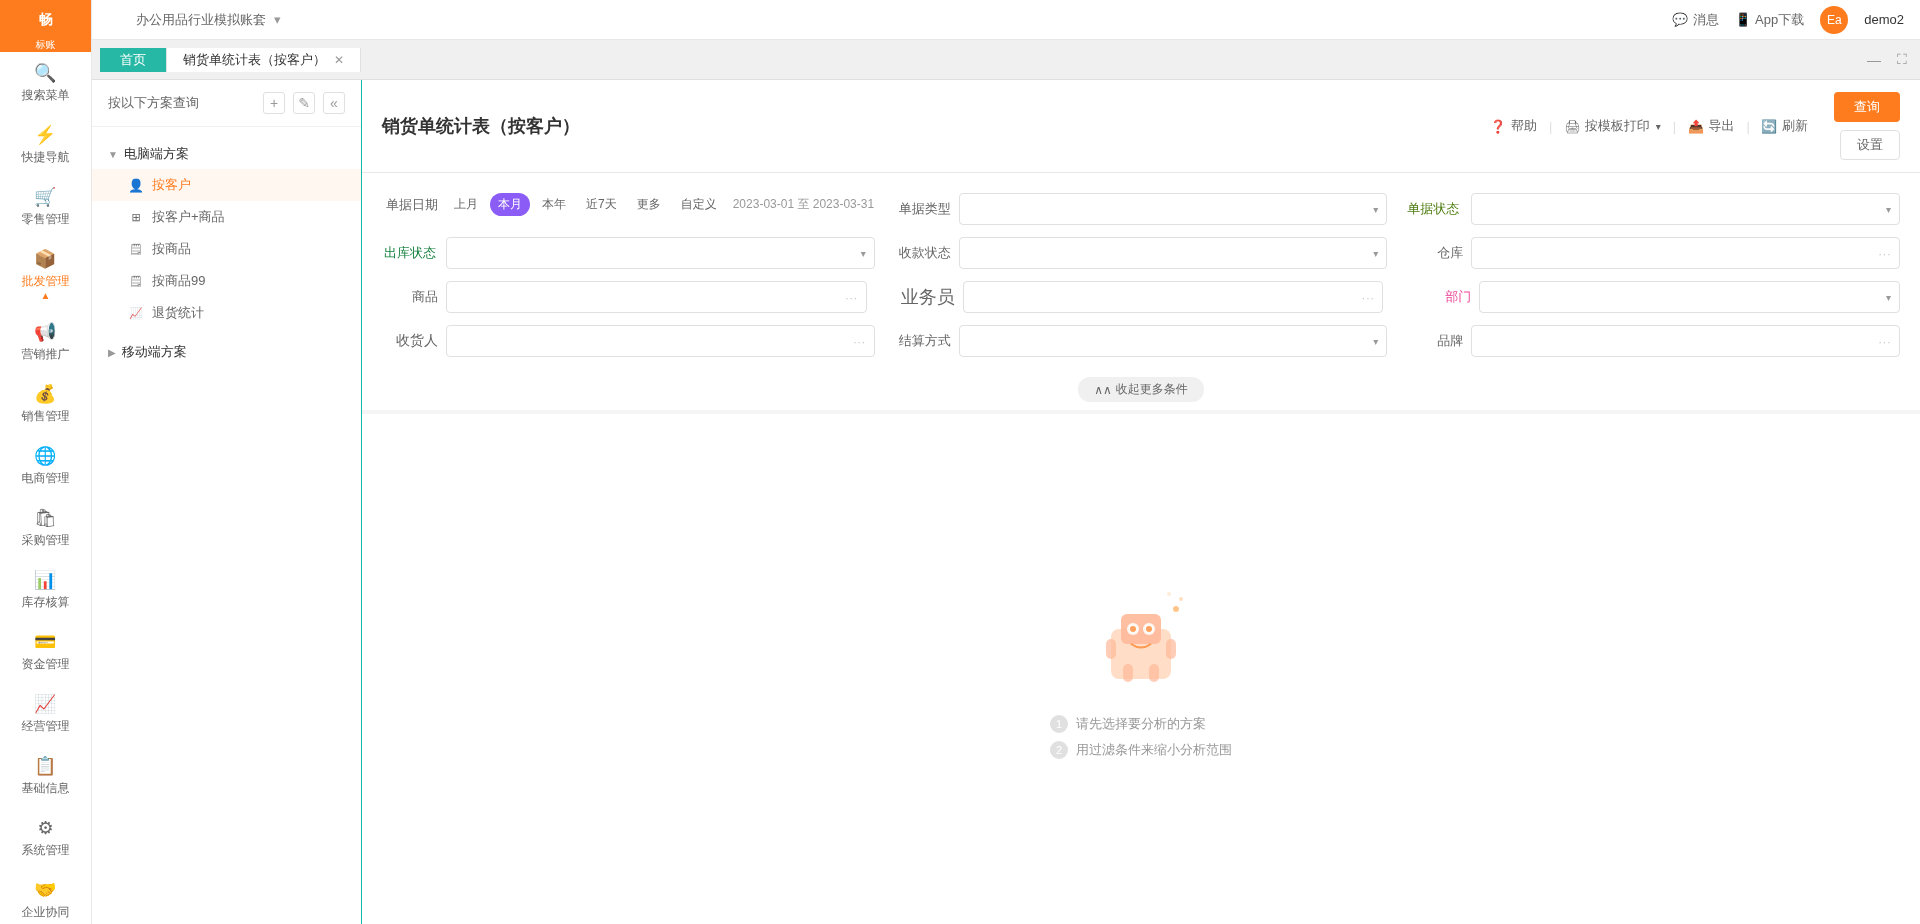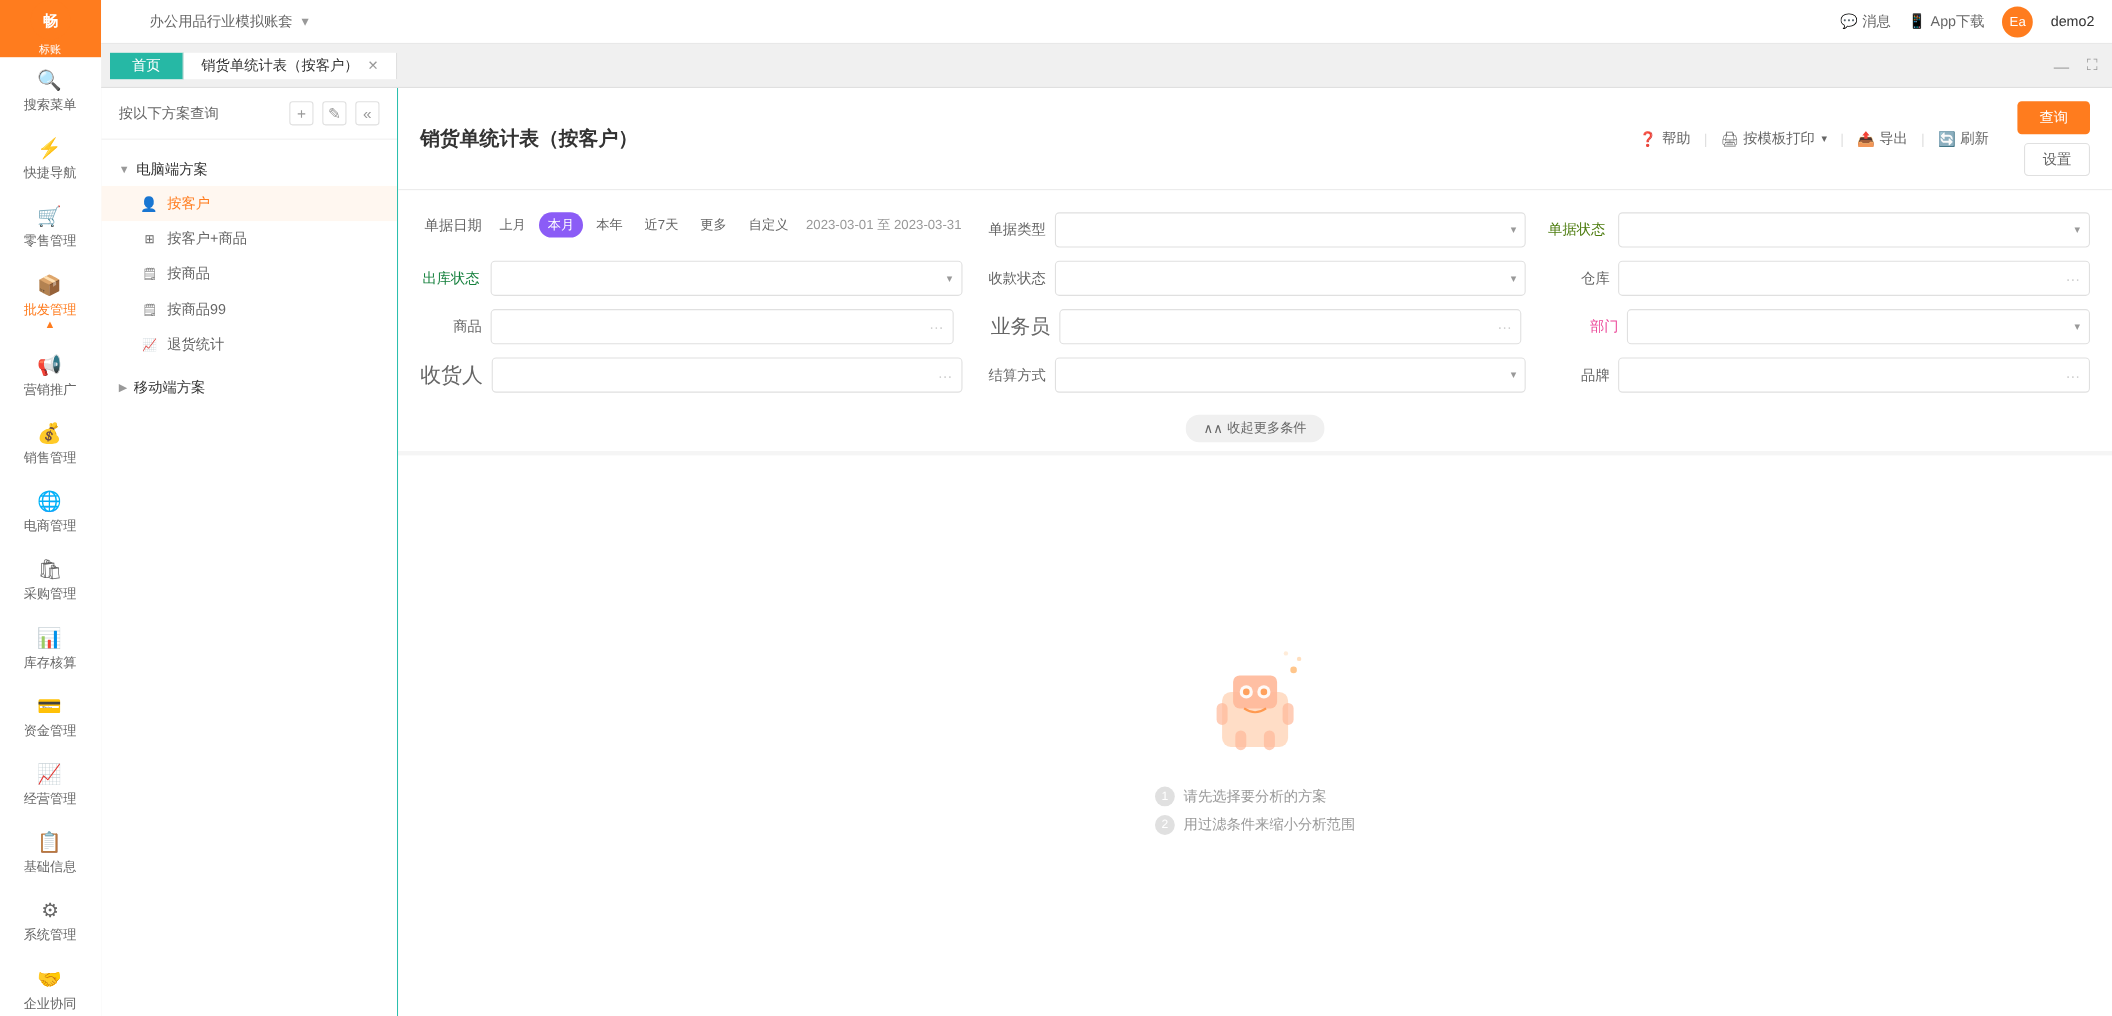--- a/index.html
+++ b/index.html
@@ -351,21 +351,21 @@
             <span style="color:#ec4899;font-size:13px;white-space:nowrap;min-width:56px;text-align:right;">部门</span>
             <div class="fgi-control" style="flex:1;">
               <span></span>
               <span style="color:#999;font-size:10px;">▾</span>
             </div>
           </div>
         </div>
 
         <div style="display:flex;align-items:center;gap:20px;margin-bottom:12px;">
           <div style="display:flex;align-items:center;gap:8px;flex:1;">
-            <span style="color:#666;font-size:19px;white-space:nowrap;min-width:56px;text-align:right;">收货人</span>
+            <span style="color:#666;font-size:14px;white-space:nowrap;min-width:56px;text-align:right;">收货人</span>
             <div class="fgi-control" style="flex:1;">
               <span></span>
               <span style="color:#ccc;font-size:13px;">···</span>
             </div>
           </div>
           <div style="display:flex;align-items:center;gap:8px;flex:1;">
             <span style="color:#666;font-size:13px;white-space:nowrap;min-width:56px;text-align:right;">结算方式</span>
             <div class="fgi-control" style="flex:1;">
               <span></span>
               <span style="color:#999;font-size:10px;">▾</span>

